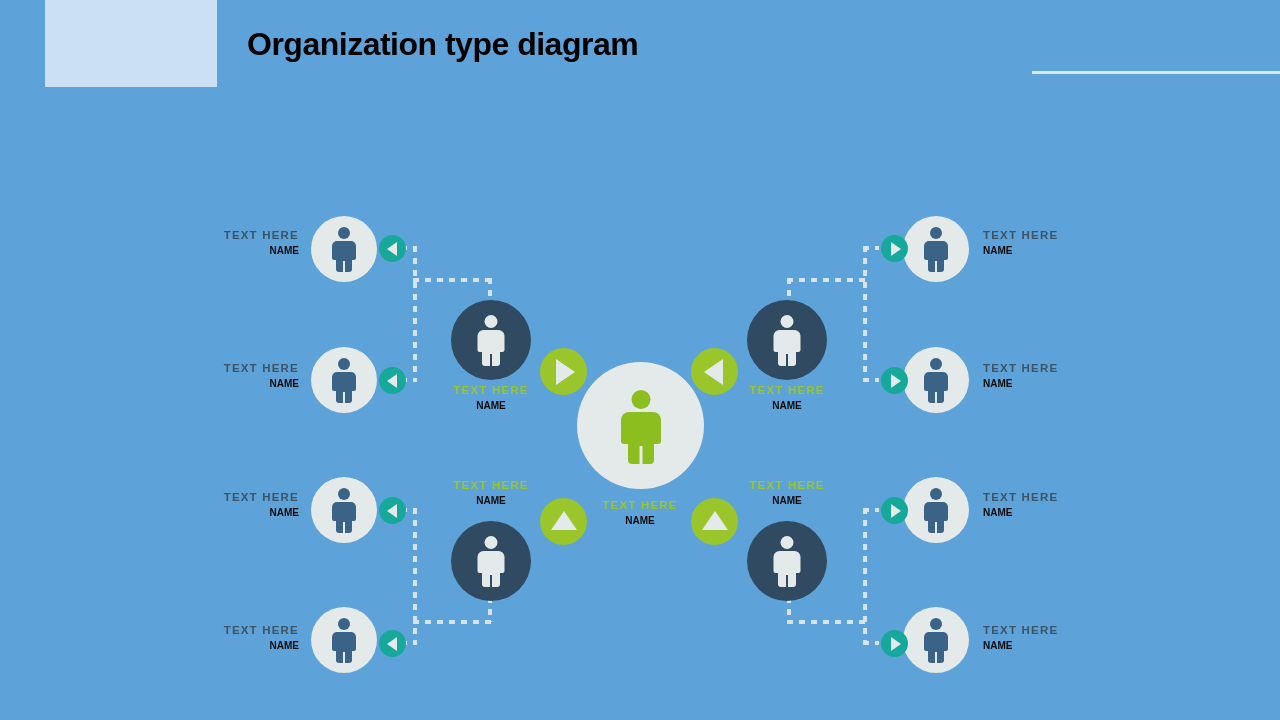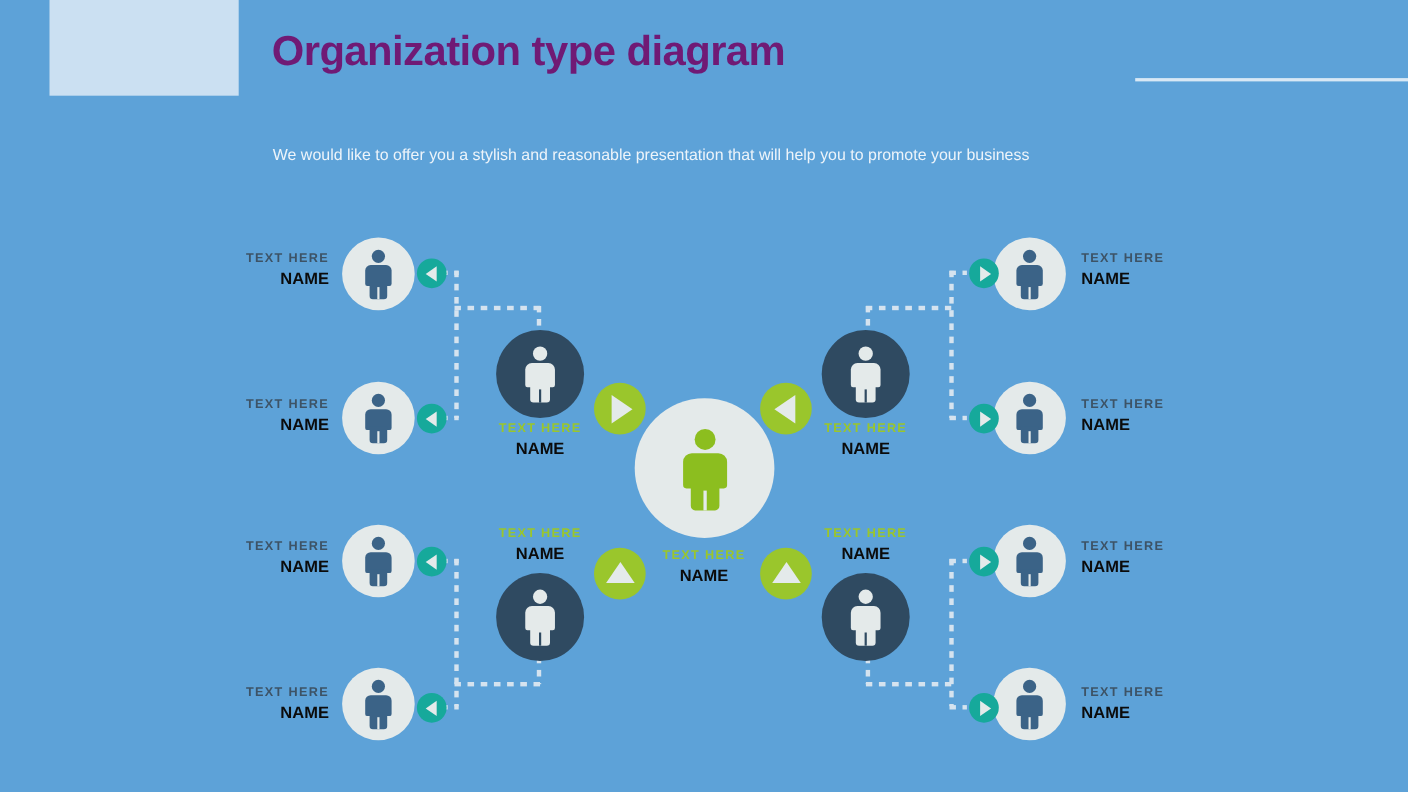--- a/index.html
+++ b/index.html
@@ -33,23 +33,23 @@
     position: absolute;
     left: 1032px; top: 71px;
     width: 248px; height: 3px;
     background: #d8e8f5;
   }
 
   
   .title {
     position: absolute;
     left: 247px; top: 26px;
-    font-size: 38px;
+    font-size: 32px;
     font-weight: bold;
-    color: #701a75;
+    color: #000000;
     letter-spacing: -0.5px;
     white-space: nowrap;
   }
   .subtitle {
     position: absolute;
     left: 248px; top: 133px;
     font-size: 14.5px;
     color: #edf4fa;
     white-space: nowrap;
   }
@@ -104,21 +104,21 @@
     line-height: 1.05;
   }
   .lbl .tiny {
     font-size: 11.5px;
     letter-spacing: 1.2px;
     color: #3d5366;
     font-weight: bold;
     display: block;
   }
   .lbl .name {
-    font-size: 15px;
+    font-size: 10px;
     font-weight: bold;
     color: #0b0b0b;
     display: block;
     margin-top: 5px;
   }
   .lbl.right-align { text-align: right; }
   .lbl.left-align  { text-align: left; }
   .lbl.center-align{ text-align: center; }
   .lbl.center-align .tiny { color: #9ac62c; }
 
@@ -185,21 +185,20 @@
 </style>
 </head>
 <body>
 
 <div id="slide">
 
   <div class="deco-rect"></div>
   <div class="deco-line"></div>
 
   <div class="title">Organization type diagram</div>
-  <div class="subtitle">We would like to offer you a stylish and reasonable presentation that will help you to promote your business</div>
 
   <div class="conn-h" style="left:401px; top:246px; width:16px;"></div>
   <div class="conn-v" style="left:413px; top:246px; height:134px;"></div>
   <div class="conn-h" style="left:401px; top:378px; width:16px;"></div>
   <div class="conn-h" style="left:413px; top:278px; width:78px;"></div>
   <div class="conn-v" style="left:488px; top:278px; height:26px;"></div>
 
   <div class="conn-h" style="left:401px; top:508px; width:16px;"></div>
   <div class="conn-v" style="left:413px; top:508px; height:134px;"></div>
   <div class="conn-h" style="left:401px; top:641px; width:16px;"></div>

